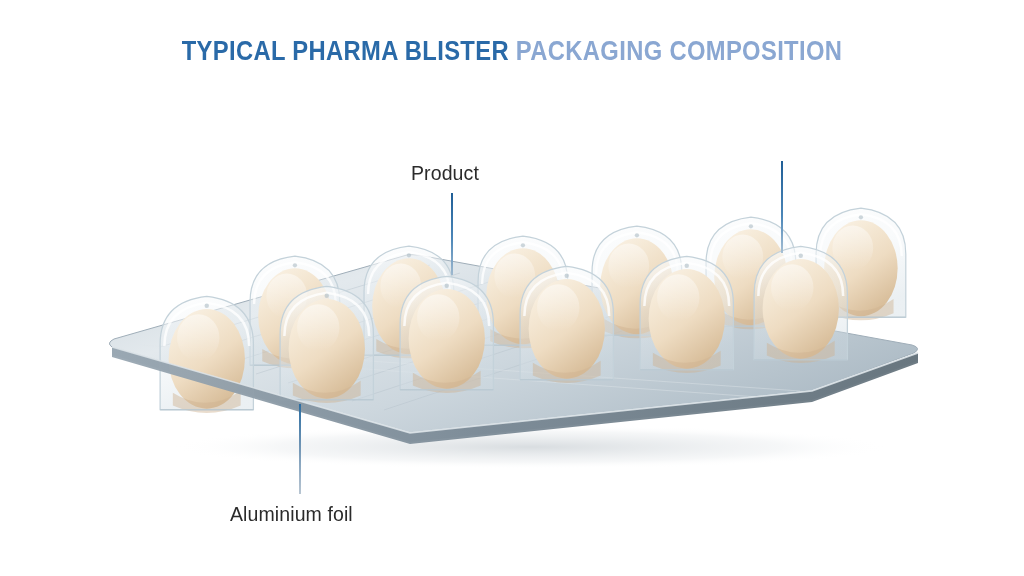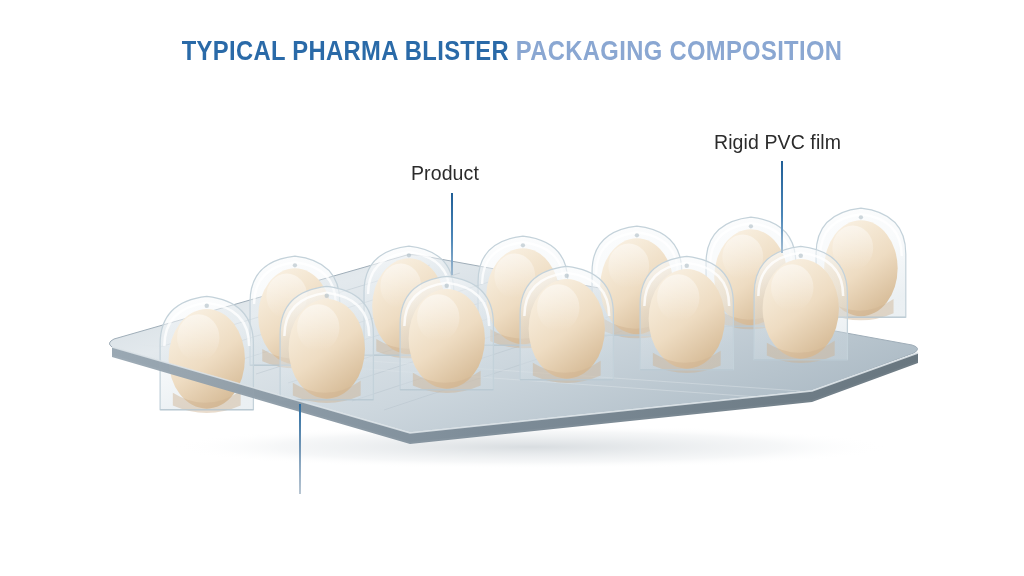--- a/index.html
+++ b/index.html
@@ -219,18 +219,18 @@
       </g>
 
       <path d="M12,152 L310,238 L712,196 L818,158 L818,168 L712,207 L310,249 L12,162 Z" fill="url(#foilEdge)" opacity="0.96"></path>
       <path d="M12,152 L310,238 L712,196 L818,158" fill="none" stroke="#dde4e9" stroke-width="1.5" opacity="0.85"></path>
     </svg>
   </div>
 
   <div class="callout-label" id="label-product">Product</div>
   <div class="leader" id="leader-product"></div>
 
-  <div class="callout-label" id="label-pvc">Rigid PVC film</div>
   <div class="leader" id="leader-pvc"></div>
 
+  <div class="callout-label" id="label-foil">Aluminium foil</div>
   <div class="leader" id="leader-foil"></div>
 
 </div>
 
 </body></html>

